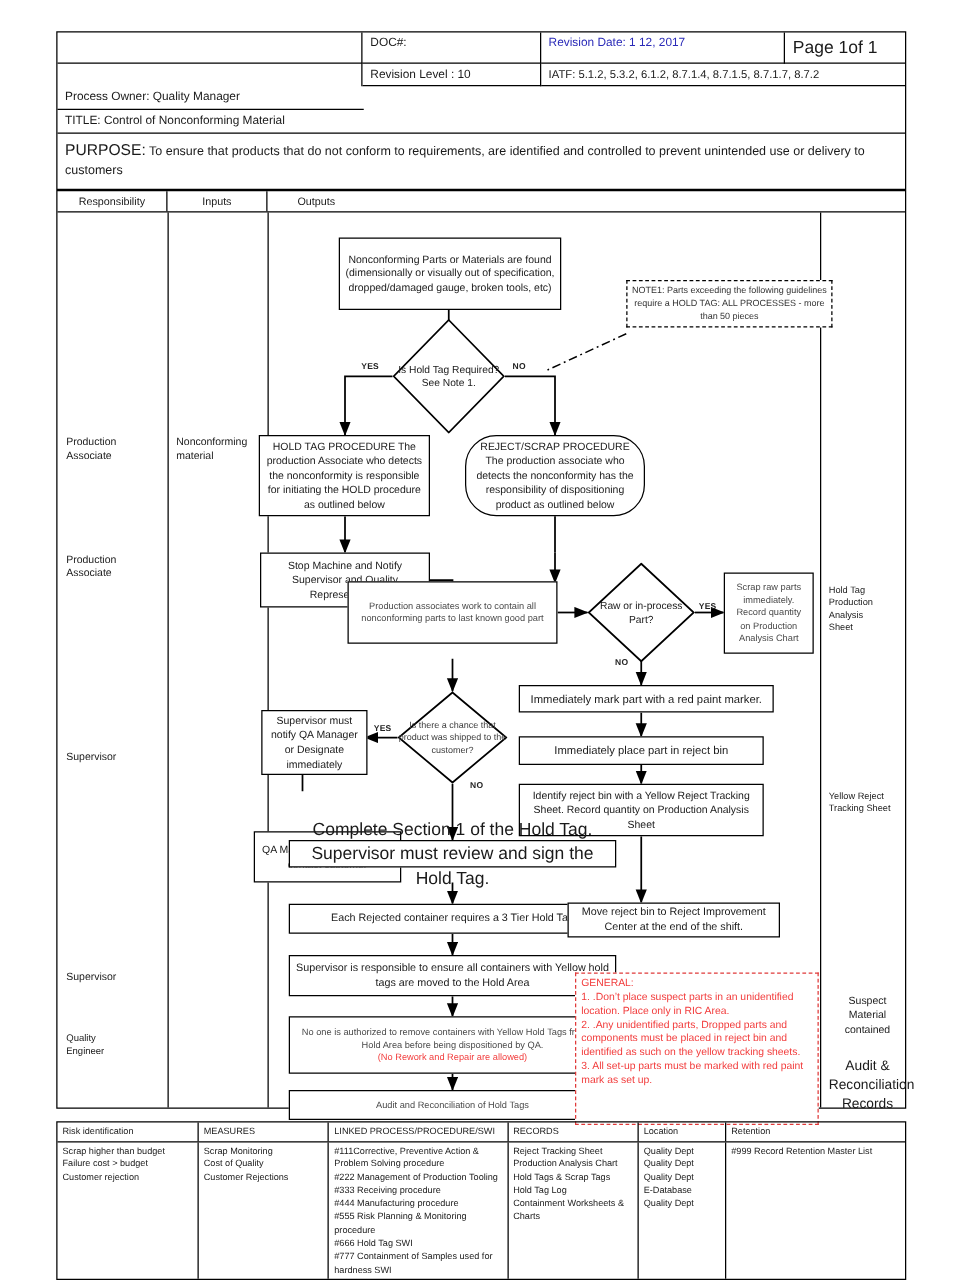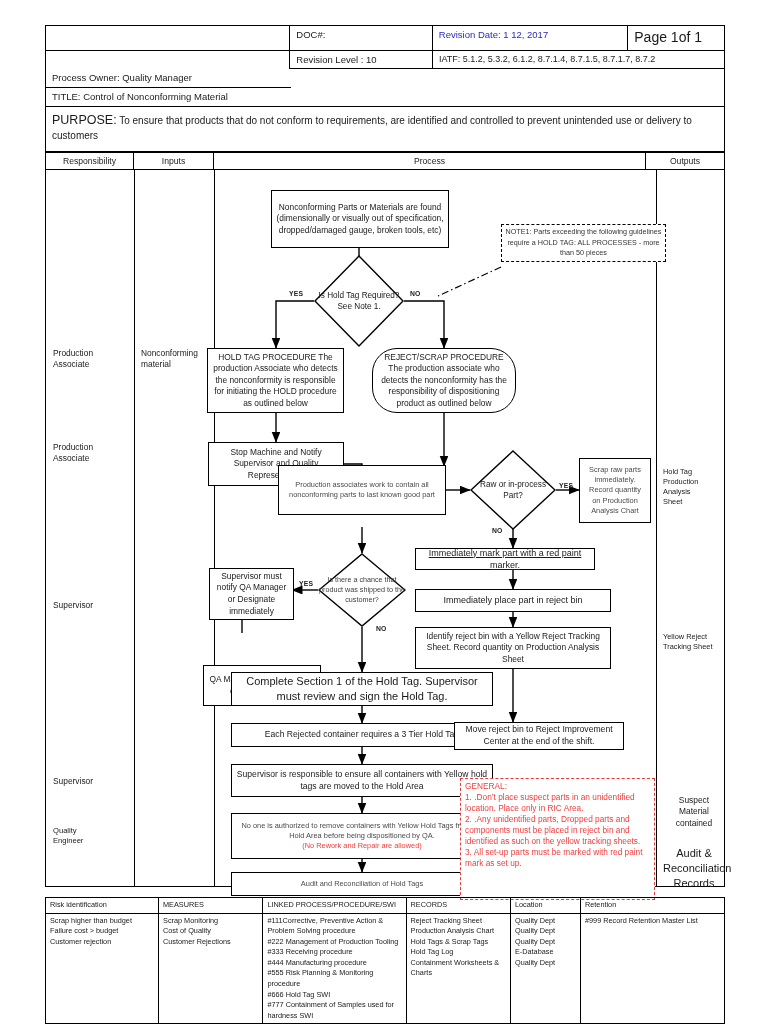--- a/index.html
+++ b/index.html
@@ -139,21 +139,20 @@
         <span>To  ensure that products that do not conform to requirements, are identified and controlled to prevent unintended use or delivery to customers</span>
       </div>
     </div>
   </div>
 
   <div class="flow">
 
     <div class="flow-head">
       <div class="fh fh-resp">Responsibility</div>
       <div class="fh fh-in">Inputs</div>
-      <div class="fh fh-proc">Process</div>
       <div class="fh fh-out">Outputs</div>
     </div>
 
     <div class="flow-body">
       <div class="vline vl1"></div>
       <div class="vline vl2"></div>
       <div class="vline vl3"></div>
 
       <div class="col-txt" style="left:7px; top:178px; white-space:pre-line;">Production
 Associate</div>
@@ -255,40 +254,40 @@
         <svg width="86" height="80">
             <polygon points="43,1 85,40 43,79 1,40" fill="#fff" stroke="#000" stroke-width="1.4"></polygon>
           </svg>
         <div class="dtxt">Raw or in-process Part?</div>
       </div>
       <div class="lbl" style="left:513px; top:312px;">YES</div>
       <div class="lbl" style="left:446px; top:357px;">NO</div>
 
       <div class="node gray" style="left:533px; top:288px; width:72px; height:65px;">Scrap raw parts immediately. Record quantity on Production Analysis Chart</div>
 
-      <div class="node" style="left:369px; top:378px; width:180px; height:22px; font-size:9px;text-decoration:underline;">Immediately mark part with a red paint marker.</div>
+      <div class="node" style="left:369px; top:378px; width:204px; height:22px; font-size:9px;">Immediately mark part with a red paint marker.</div>
 
       <div class="node" style="left:369px; top:419px; width:196px; height:23px; font-size:9px;">Immediately place part in reject bin</div>
 
       <div class="node" style="left:369px; top:457px; width:196px; height:42px;">Identify reject bin with a Yellow Reject Tracking Sheet.  Record quantity on Production Analysis Sheet</div>
 
       <div class="dia" style="left:272px; top:383px; width:88px; height:74px;">
         <svg width="88" height="74">
             <polygon points="44,1 87,37 44,73 1,37" fill="#fff" stroke="#000" stroke-width="1.4"></polygon>
           </svg>
         <div class="dtxt sm">Is there a chance that product was shipped to the customer?</div>
       </div>
       <div class="lbl" style="left:253px; top:410px;">YES</div>
       <div class="lbl" style="left:330px; top:455px;">NO</div>
 
       <div class="node" style="left:163px; top:398px; width:85px; height:52px;">Supervisor must notify QA Manager or Designate immediately</div>
 
       <div class="node" style="left:157px; top:463px; width:118px; height:41px;margin-top:32px;">QA Manager or designate to contact customer</div>
 
-      <div class="node" style="left:185px; top:502px; width:262px; height:34px; font-size:11px;">Complete Section 1 of the Hold Tag.  Supervisor must review and sign the Hold Tag.</div>
+      <div class="node" style="left:185px; top:502px; width:262px; height:22px; font-size:14px;">Complete Section 1 of the Hold Tag.  Supervisor must review and sign the Hold Tag.</div>
 
       <div class="node" style="left:185px; top:553px; width:262px; height:24px; font-size:8.6px;">Each Rejected container requires a 3 Tier Hold Tag</div>
 
       <div class="node" style="left:185px; top:594px; width:262px; height:33px; font-size:8.6px;">Supervisor is responsible to ensure all containers with Yellow hold tags are moved to the Hold Area</div>
 
       <div class="node gray" style="left:185px; top:643px; width:262px; height:46px; flex-direction:column;">
         <span>No one is authorized to remove containers with Yellow Hold Tags   from the   Hold Area before being dispositioned by QA.</span>
         <span class="redtext">(No Rework and Repair are allowed)</span>
       </div>
 

